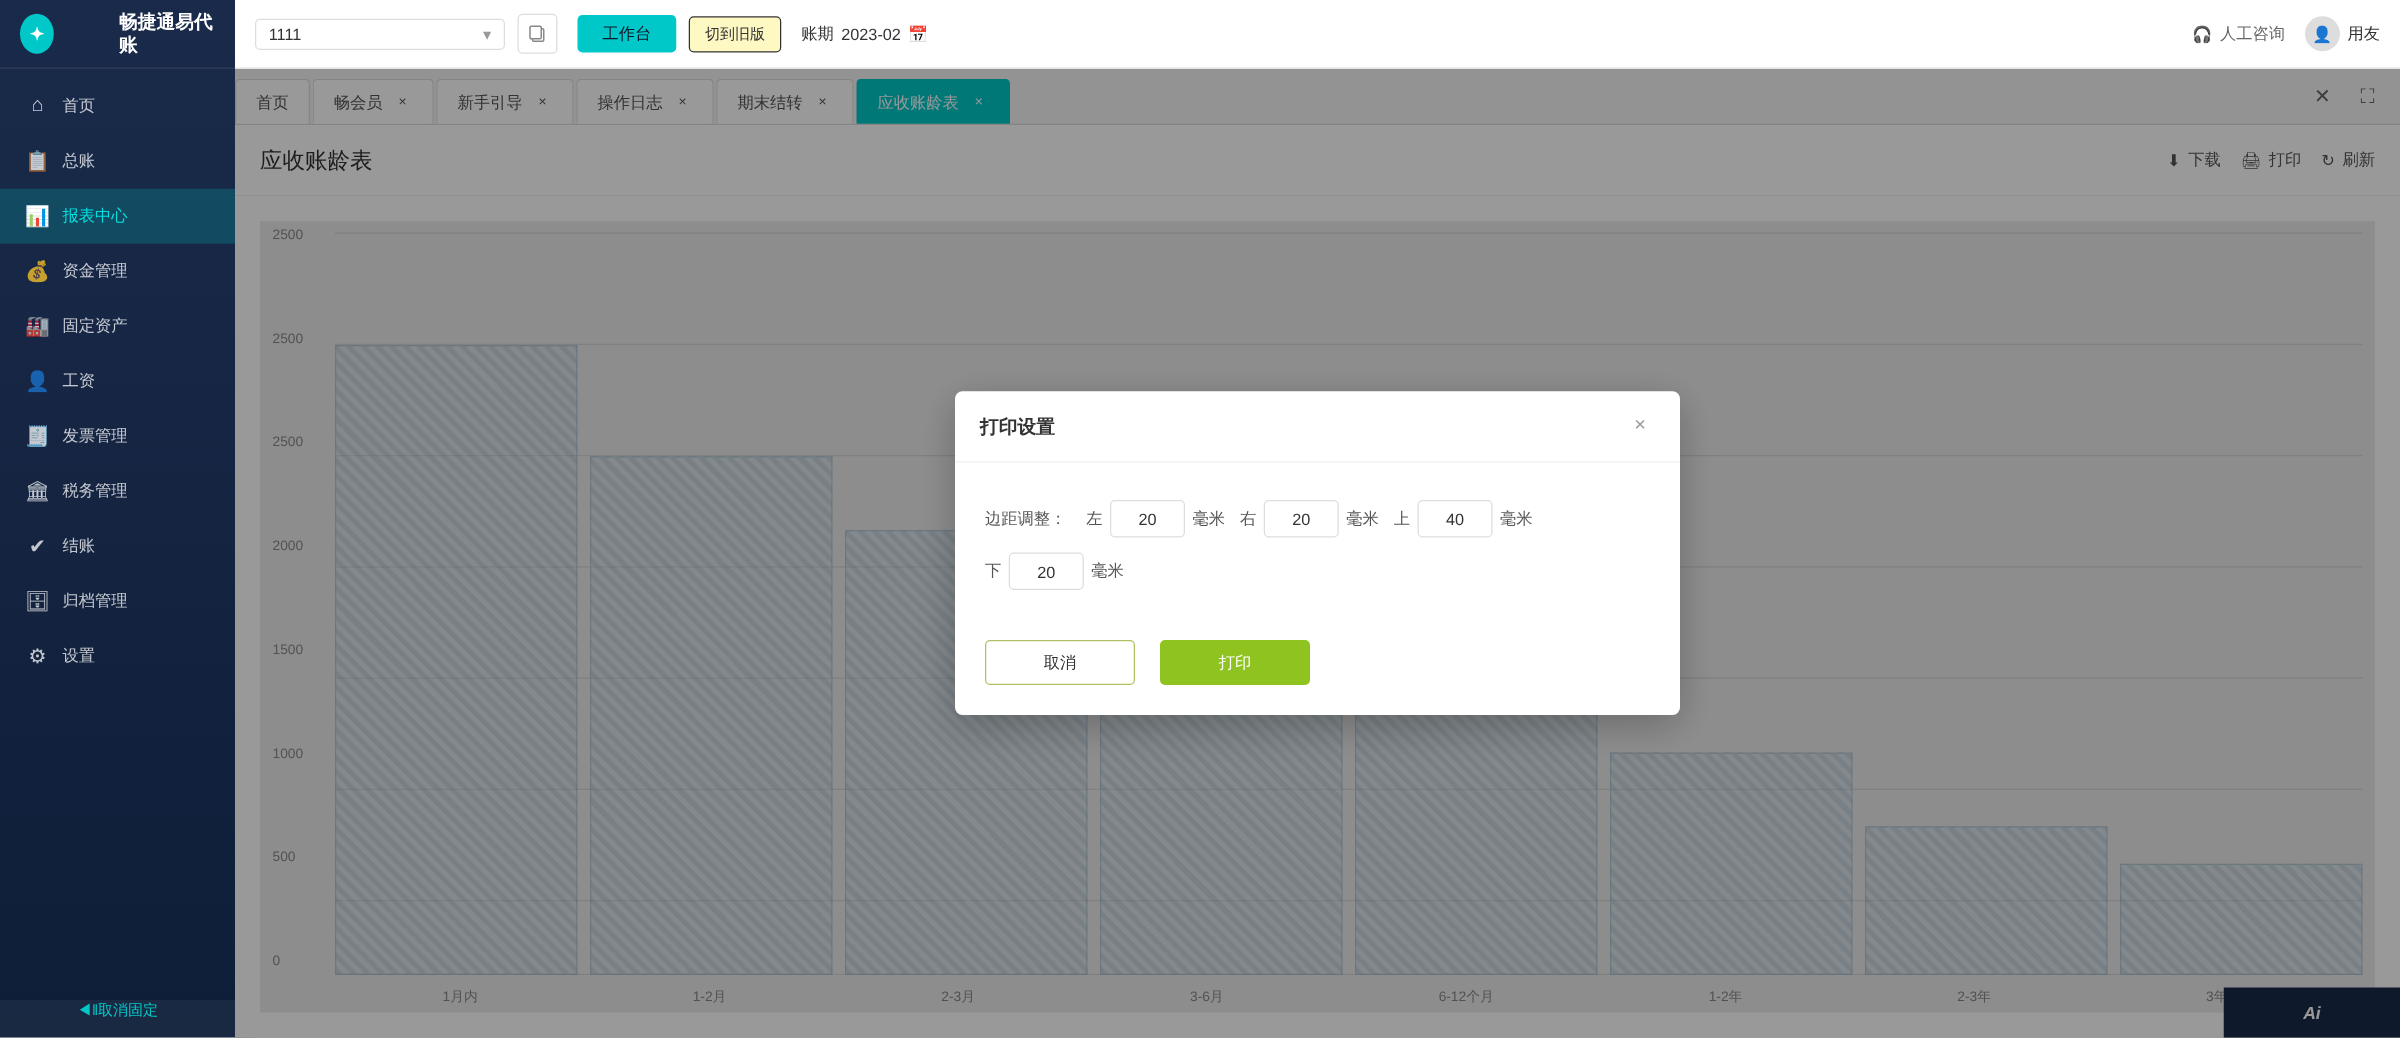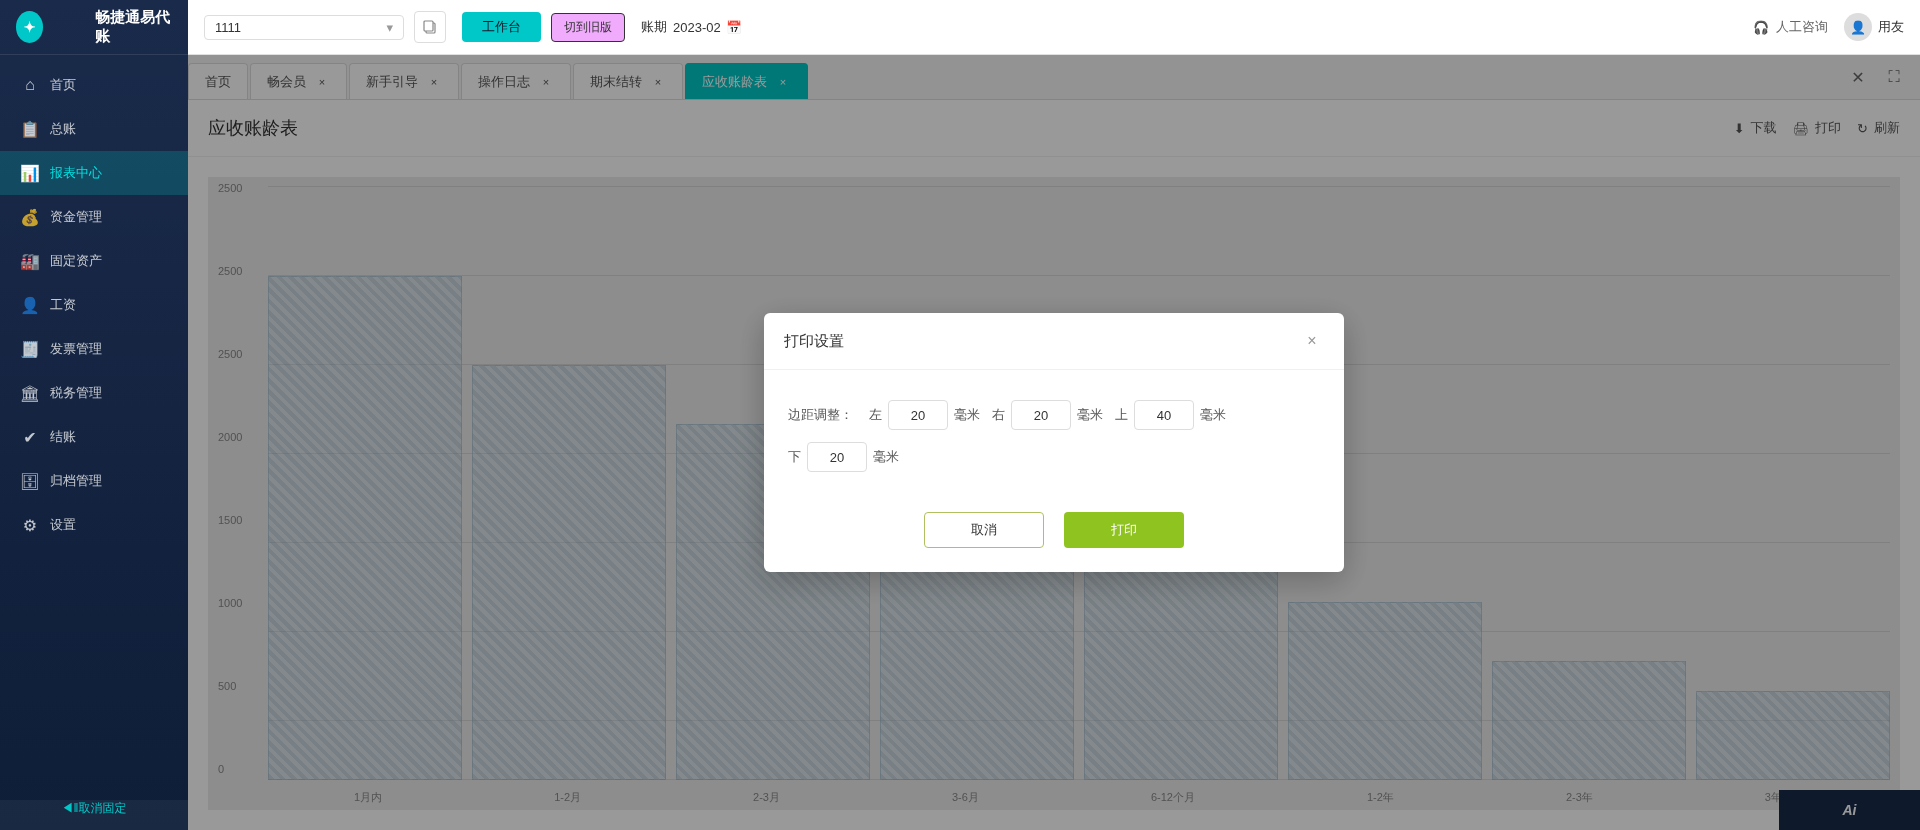--- a/index.html
+++ b/index.html
@@ -51,21 +51,21 @@
     .header-copy-btn {
       width: 32px; height: 32px; border: 1px solid #ddd; border-radius: 4px;
       display: flex; align-items: center; justify-content: center;
       cursor: pointer; margin-left: 10px; color: #666; background: white;
     }
     .header-workbench-btn {
       background: #00c8c8; color: #0f172a; border: none; border-radius: 4px;
       padding: 6px 20px; margin-left: 16px; cursor: pointer; font-size: 13px;
     }
     .header-switch-btn {
-      border: 1px solid #333; background: #f0abfc; border-radius: 4px;
+      border: 1px solid #333; background: #fef9c3; border-radius: 4px;
       padding: 5px 12px; margin-left: 10px; cursor: pointer; font-size: 12px; color: #333;
     }
     .header-period {
       display: flex; align-items: center; margin-left: 16px;
       font-size: 13px; color: #333;
     }
     .header-period-label { margin-right: 6px; }
     .header-period-value { color: #333; font-weight: 500; }
     .header-period-icon { margin-left: 6px; color: #666; }
     .header-right {
@@ -190,40 +190,40 @@
 
     
     .modal {
       background: white; border-radius: 6px; width: 580px;
       box-shadow: 0 8px 32px rgba(0,0,0,0.25); overflow: hidden;
     }
     .modal-header {
       padding: 16px 20px; display: flex; align-items: center;
       border-bottom: 1px solid #f0f0f0;
     }
-    .modal-title { font-size: 15px; font-weight: 400; color: #333; flex: 1; }
+    .modal-title { font-size: 15px; font-weight: 700; color: #333; flex: 1; }
     .modal-close {
       width: 24px; height: 24px; display: flex; align-items: center; justify-content: center;
       cursor: pointer; color: #999; font-size: 16px; border-radius: 4px;
     }
     .modal-body { padding: 30px 24px 24px; }
     .modal-row {
       display: flex; align-items: center; gap: 12px; flex-wrap: wrap;
     }
     .margin-label { color: #555; font-size: 13px; margin-right: 4px; }
     .margin-group { display: flex; align-items: center; gap: 6px; }
     .margin-dir-label { color: #555; font-size: 13px; }
     .margin-input {
       width: 60px; height: 30px; border: 1px solid #ddd; border-radius: 4px;
       text-align: center; font-size: 13px; color: #333; padding: 0 4px;
       outline: none;
     }
     .margin-unit { color: #555; font-size: 13px; }
     .modal-footer {
-      padding: 16px 24px 24px; display: flex; justify-content: center; gap: 20px;
+      padding: 16px 24px 24px; display: flex; justify-content: flex-start; gap: 20px;
     }
     .btn-cancel {
       width: 120px; height: 36px; border: 1px solid #b0c060; background: white;
       border-radius: 4px; cursor: pointer; font-size: 13px; color: #333;
     }
     .btn-print {
       width: 120px; height: 36px; border: none; background: #8fc31f;
       border-radius: 4px; cursor: pointer; font-size: 13px; color: white;
     }
 

